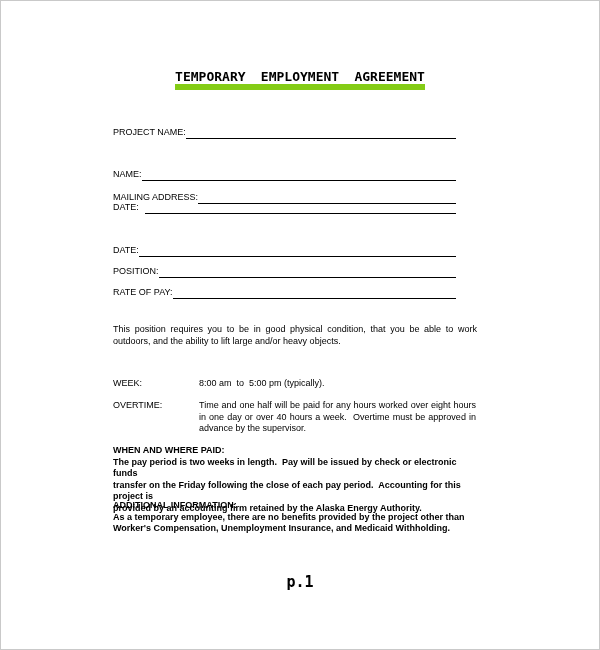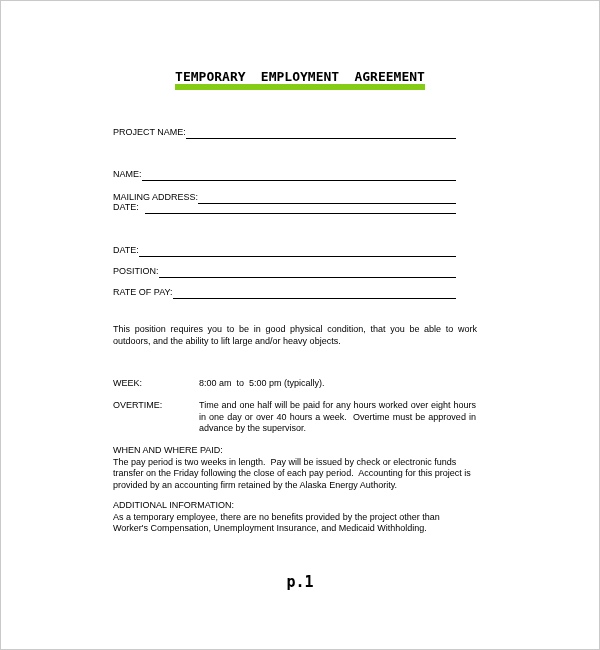--- a/index.html
+++ b/index.html
@@ -68,20 +68,21 @@
     line-height: 11.5px;
   }
   .term-label { flex: 0 0 86px; white-space: pre; }
   .term-desc  { flex: 0 0 277px; white-space: pre-wrap; }
   .term-desc.justify { text-align: justify; }
   .text-block {
     position: absolute;
     left: 112px;
     width: 366px;
     line-height: 11.5px;
+    font-weight: bold;
   }
   .block-heading { white-space: pre; }
   .block-body { white-space: pre-wrap; }
   .page-footer {
     position: absolute;
     top: 572px;
     left: 0;
     width: 100%;
     text-align: center;
     font-family: "DejaVu Sans Mono", monospace;

